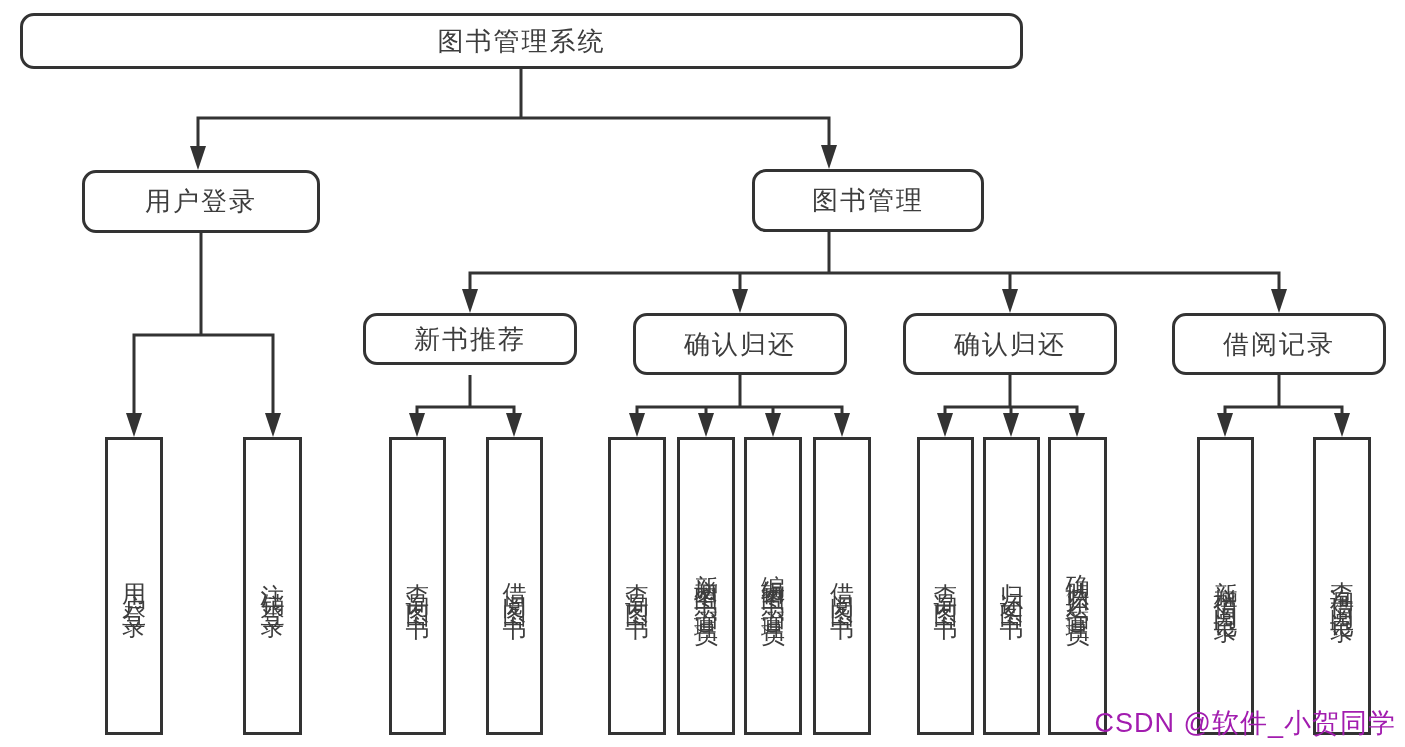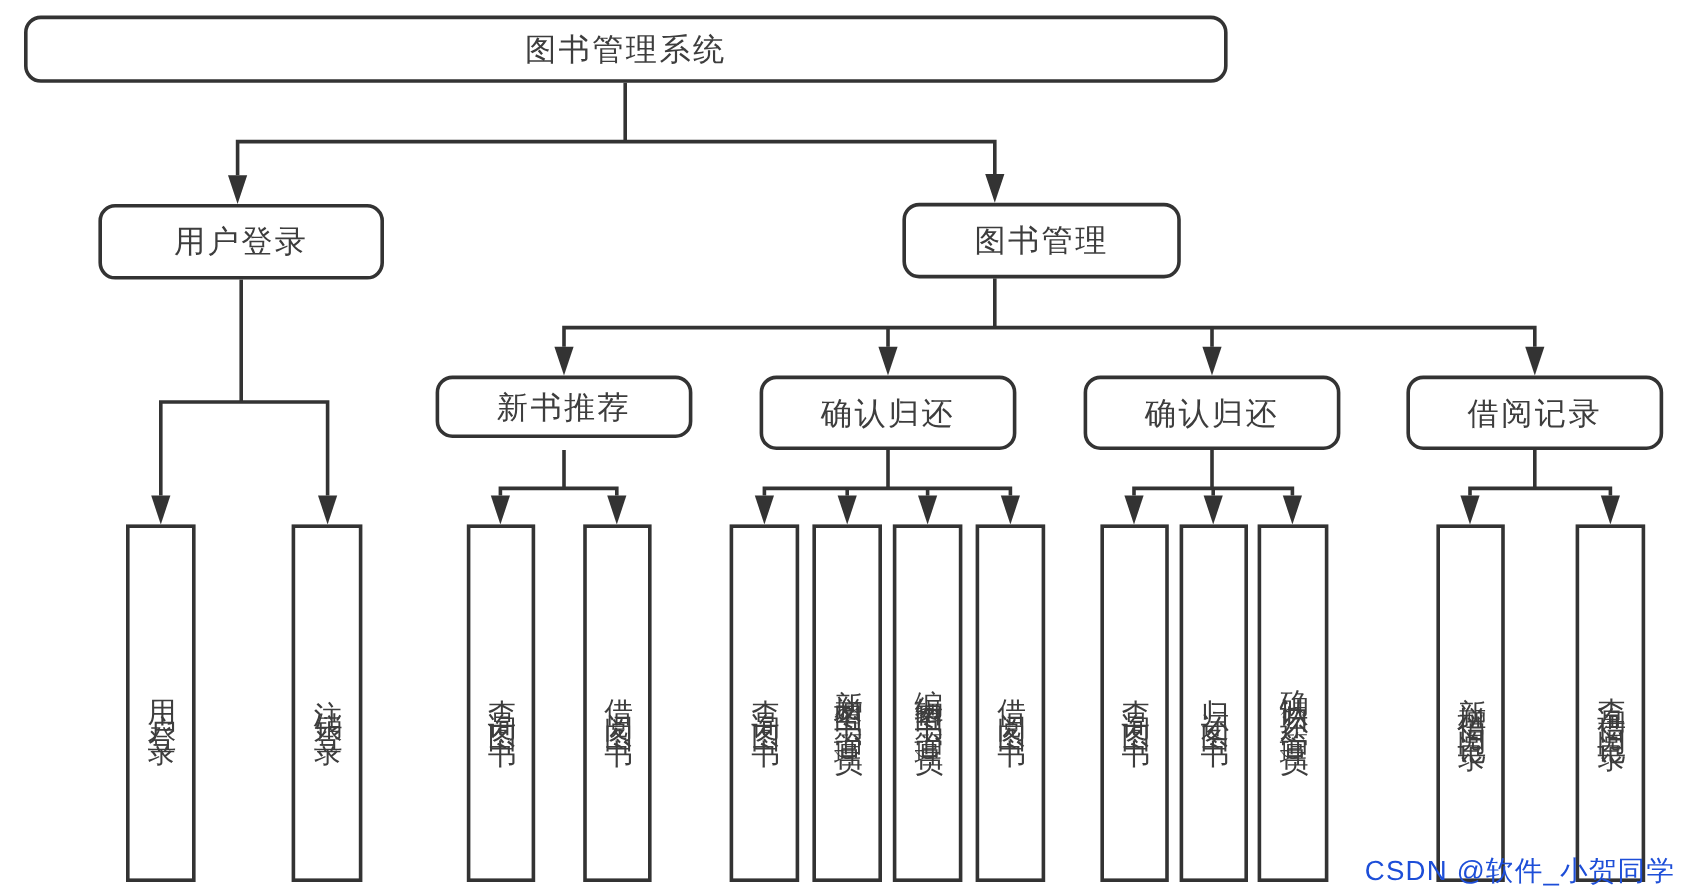--- a/index.html
+++ b/index.html
@@ -28,22 +28,22 @@
     text-orientation: mixed;
     font-size: 24px;
   }
   .node.v .lbl { letter-spacing: 11px; }
   .node.v.mid .lbl { letter-spacing: 8px; }
   .node.v.long .lbl { letter-spacing: 7px; }
   .watermark {
     position: absolute;
     right: 9px;
     bottom: 6px;
-    font-size: 23px;
-    color: #1d4ed8;
+    font-size: 27px;
+    color: #a21caf;
     letter-spacing: 1px;
     white-space: nowrap;
     margin-top: 13px;
   }
 </style>
 </head>
 <body>
 
 <div id="canvas">
 

